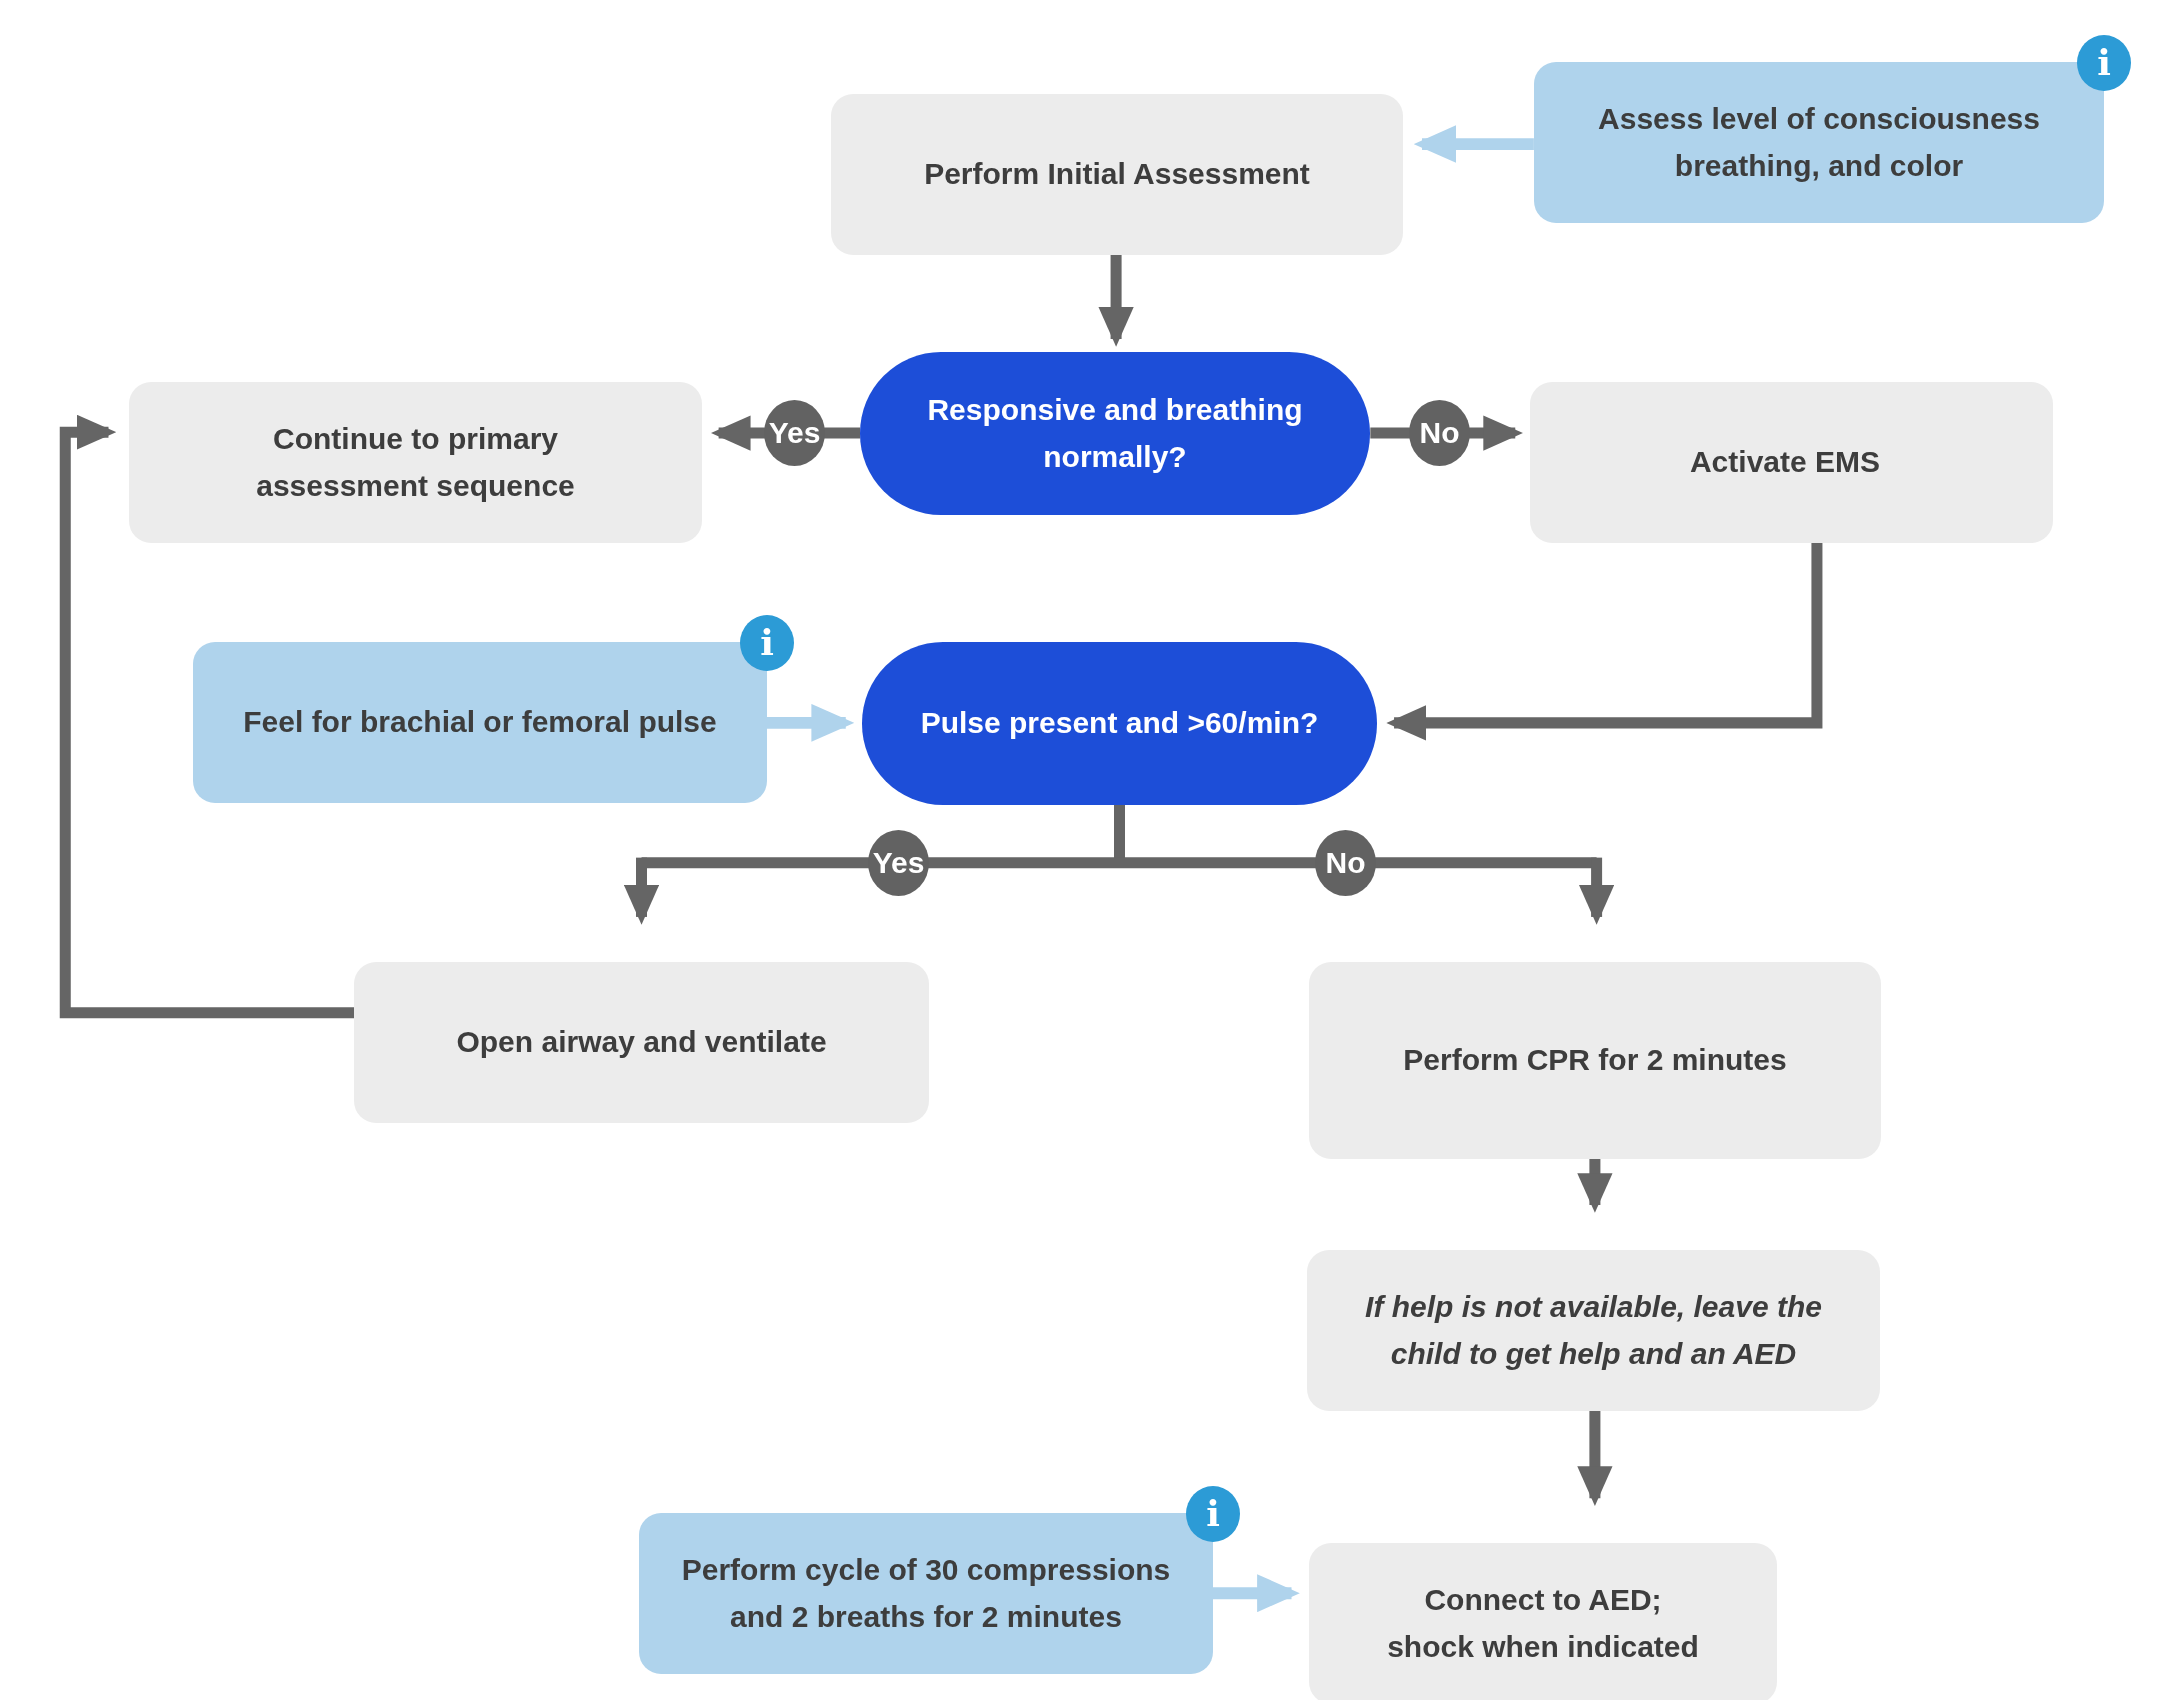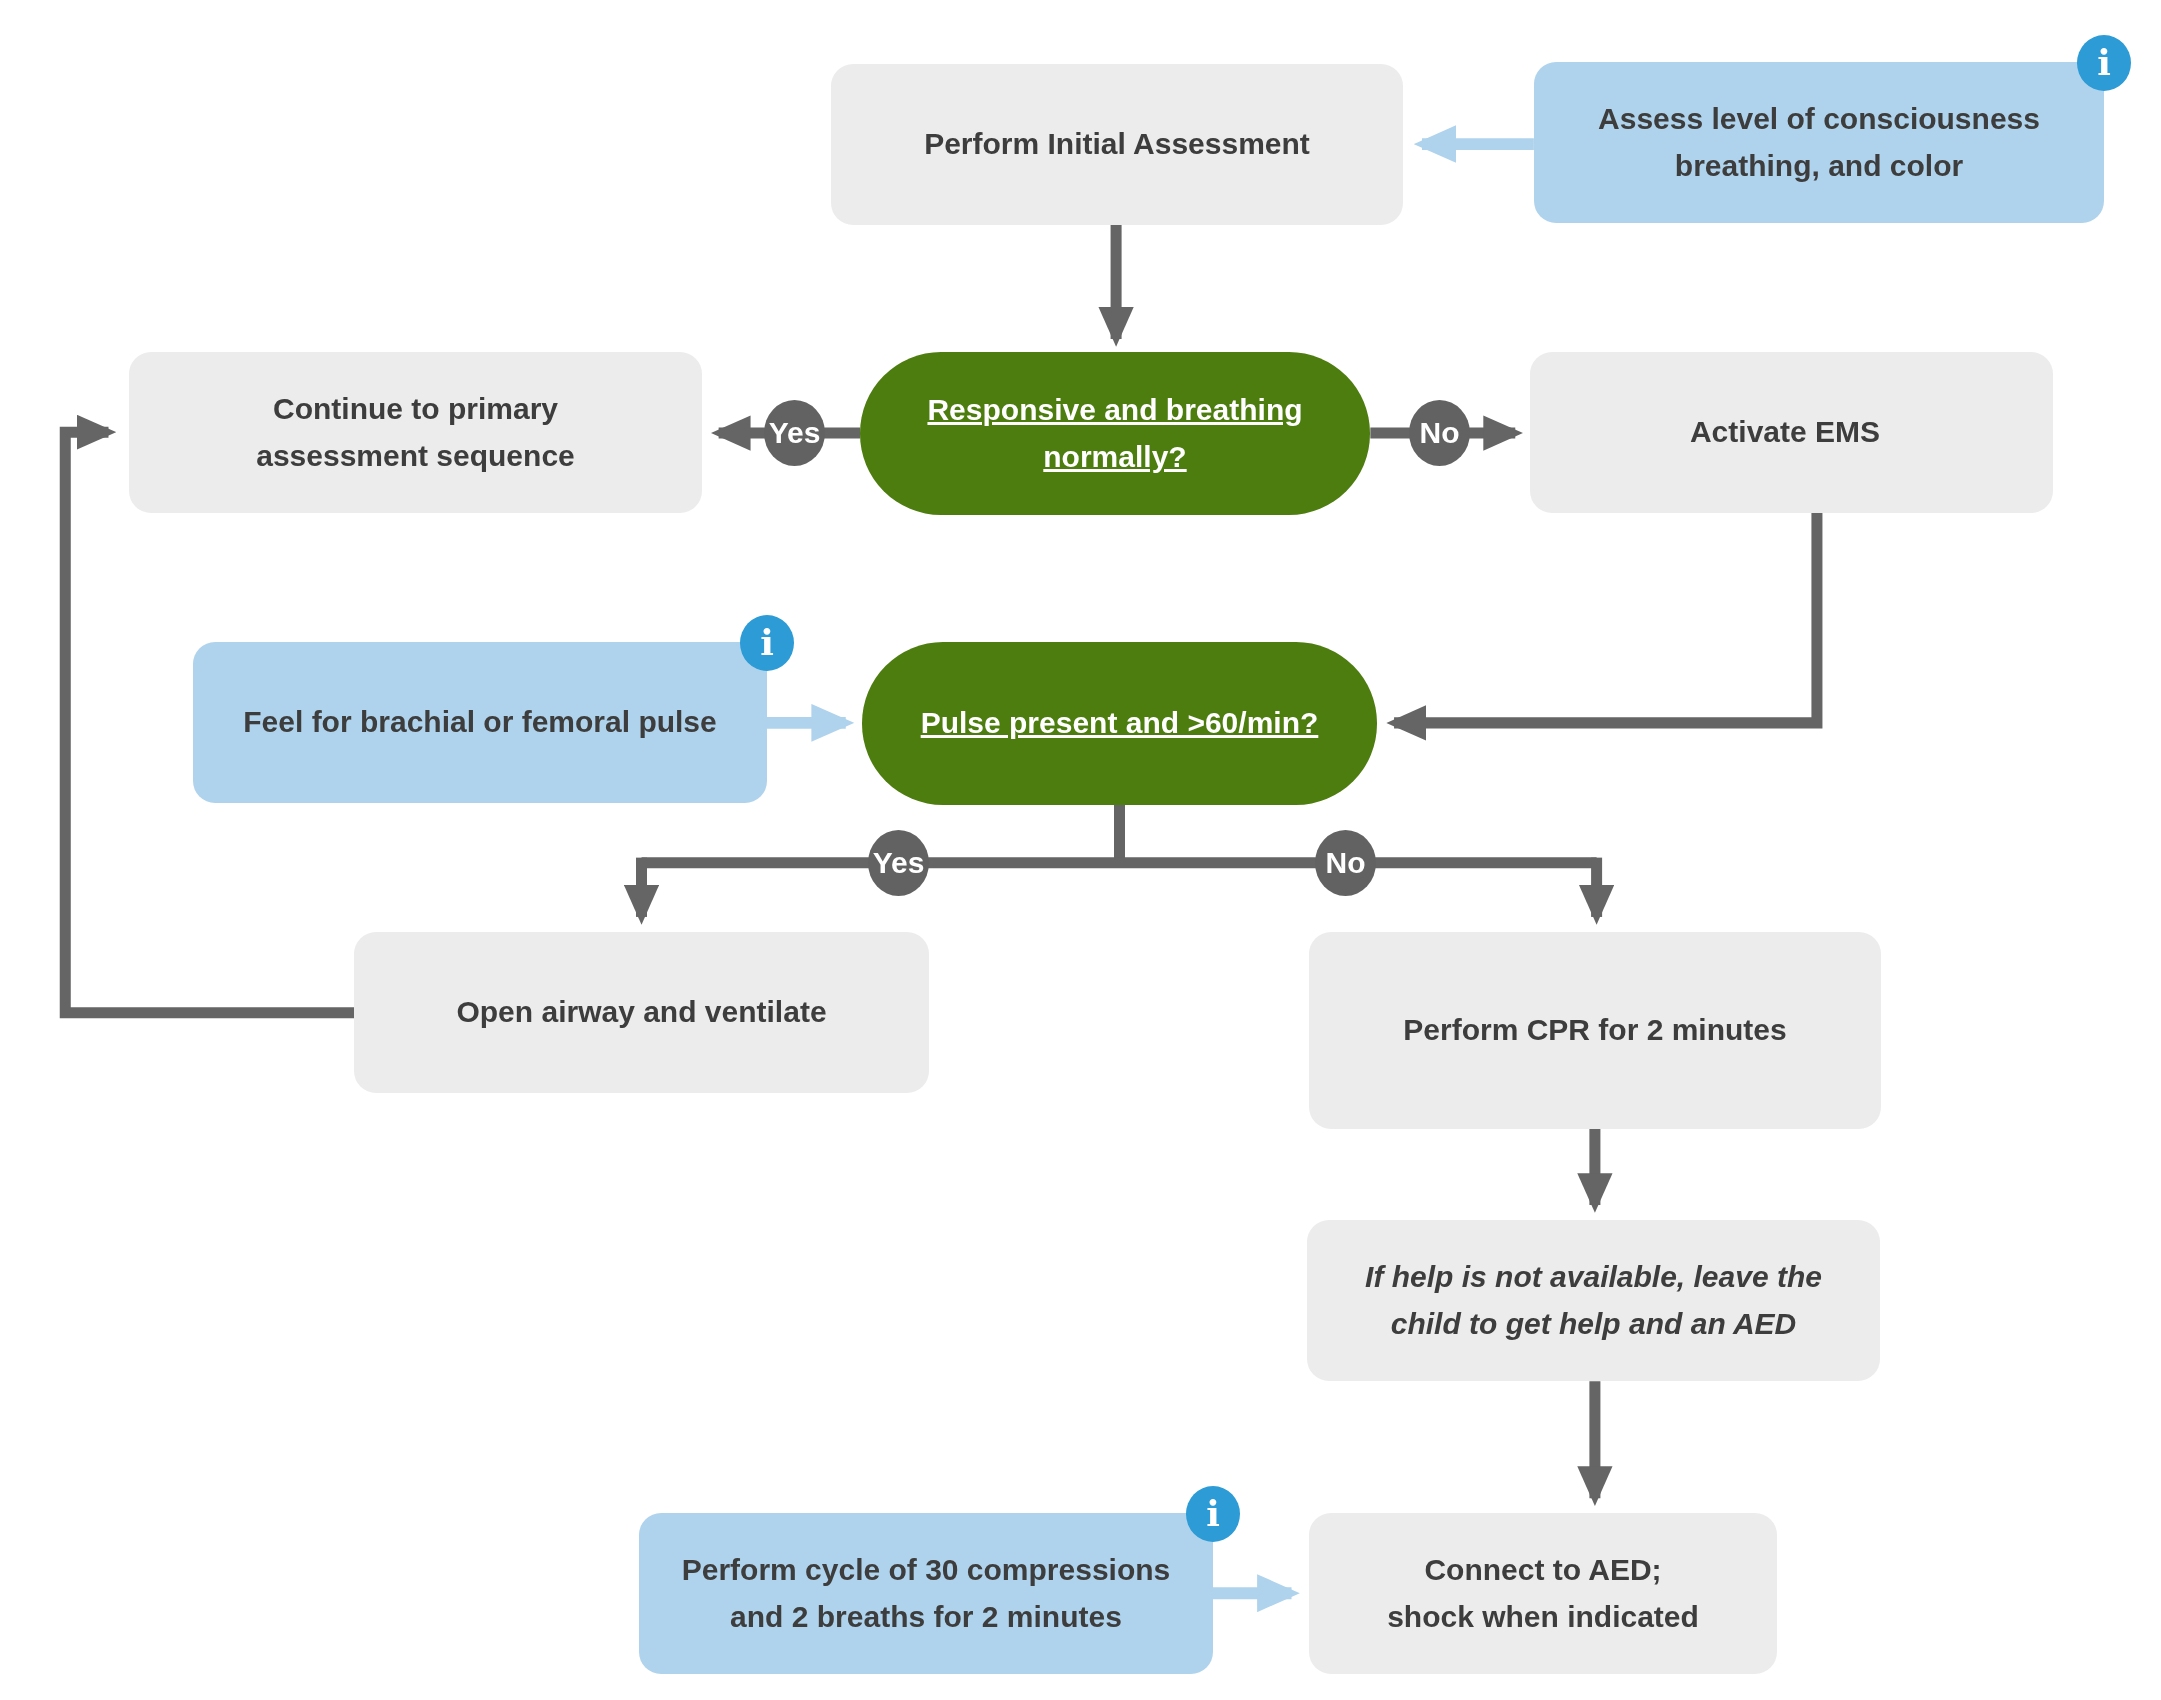--- a/index.html
+++ b/index.html
@@ -14,23 +14,23 @@
   .node{
     position:absolute;z-index:2;
     display:flex;align-items:center;justify-content:center;
     text-align:center;
     font-weight:700;font-size:30px;line-height:1.55;
     color:#3d3d3d;
     border-radius:22px;
     padding:0 29px;box-sizing:border-box;
     white-space:pre-line;
   }
-  .node.gray{background:#ECECEC;}
+  .node.gray{background:#ECECEC;margin-top:30px;}
   .node.blue{background:#AFD3EC;}
-  .node.red{background:#4d7c0f;color:#ffffff;border-radius:81px;text-decoration:underline;}
+  .node.red{background:#1d4ed8;color:#ffffff;border-radius:81px;}
   .badge{
     position:absolute;z-index:3;
     width:61px;height:66px;border-radius:50%;
     background:#626262;color:#ffffff;
     font-weight:700;font-size:30px;
     display:flex;align-items:center;justify-content:center;
   }
   .info{
     position:absolute;z-index:4;
     top:-27px;right:-27px;

